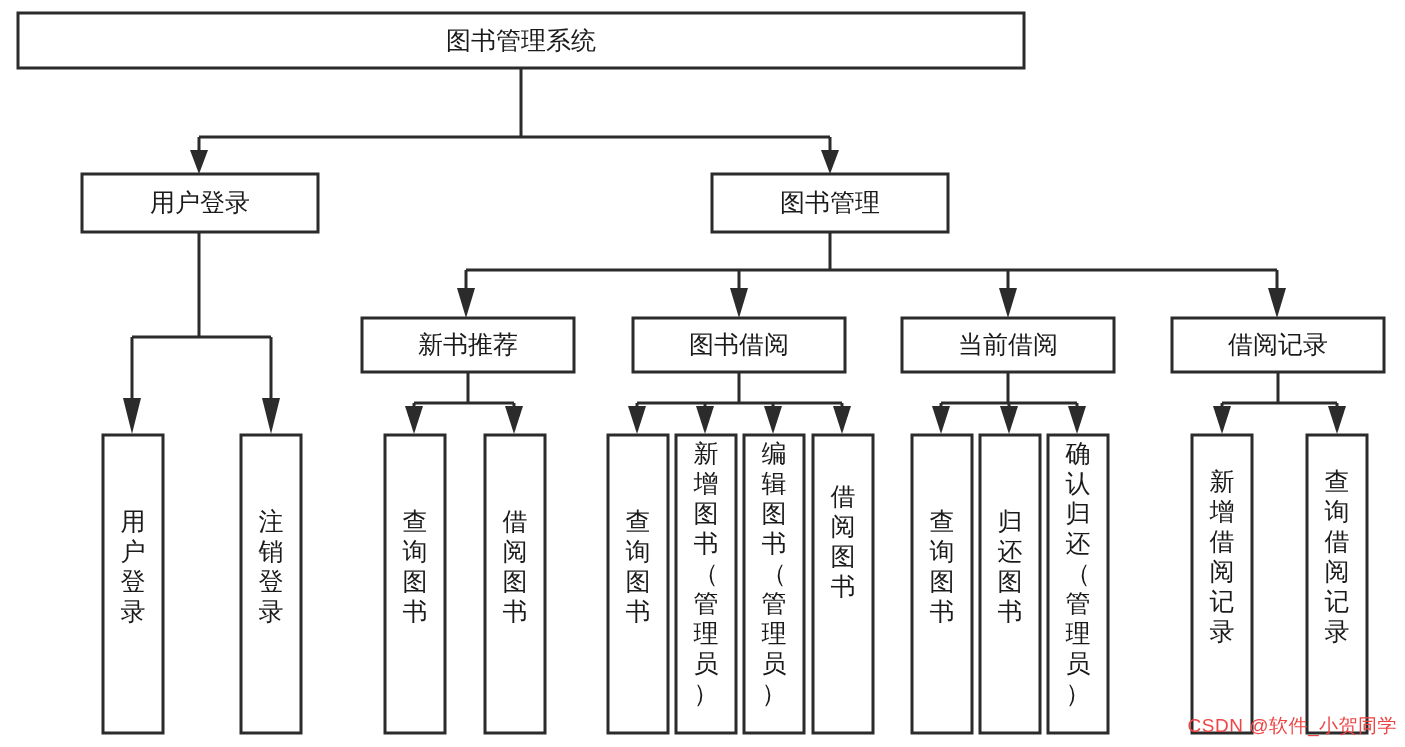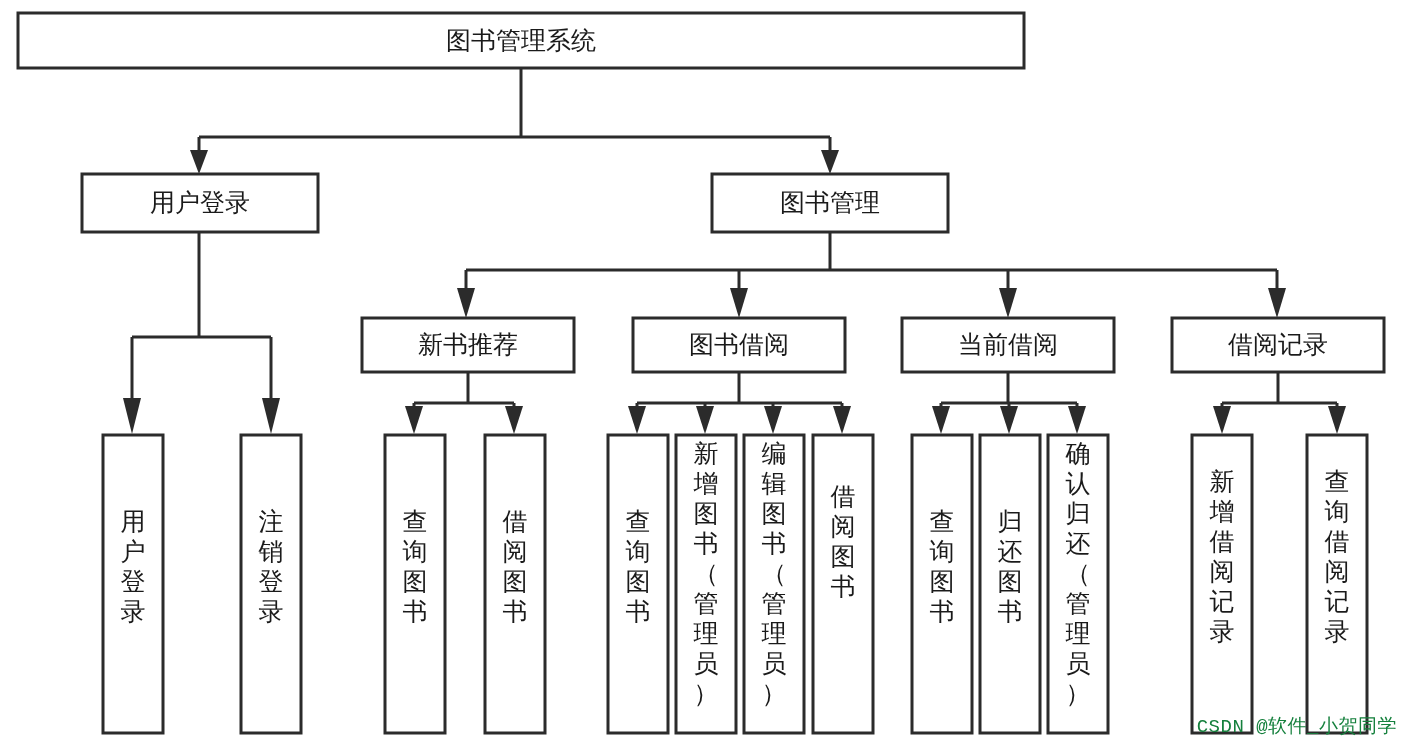--- a/index.html
+++ b/index.html
@@ -50,23 +50,23 @@
   .node-label-v {
     font-family: "Liberation Sans", "DejaVu Sans", sans-serif;
     font-size: 25px;
     fill: #1a1a1a;
     text-anchor: middle;
   }
   .watermark {
     position: absolute;
     right: 8px;
     bottom: 8px;
-    font-family: Liberation Mono, monospace;
+    font-family: Liberation Sans, sans-serif;
     font-size: 19px;
-    color: #15803d;
+    color: #ef4444;
     white-space: nowrap;
     letter-spacing: 0.5px;
   }
 </style>
 </head>
 <body>
 
 <div id="diagram-root">
 
   <svg class="diagram-canvas" viewBox="0 0 1405 747" xmlns="http://www.w3.org/2000/svg">

